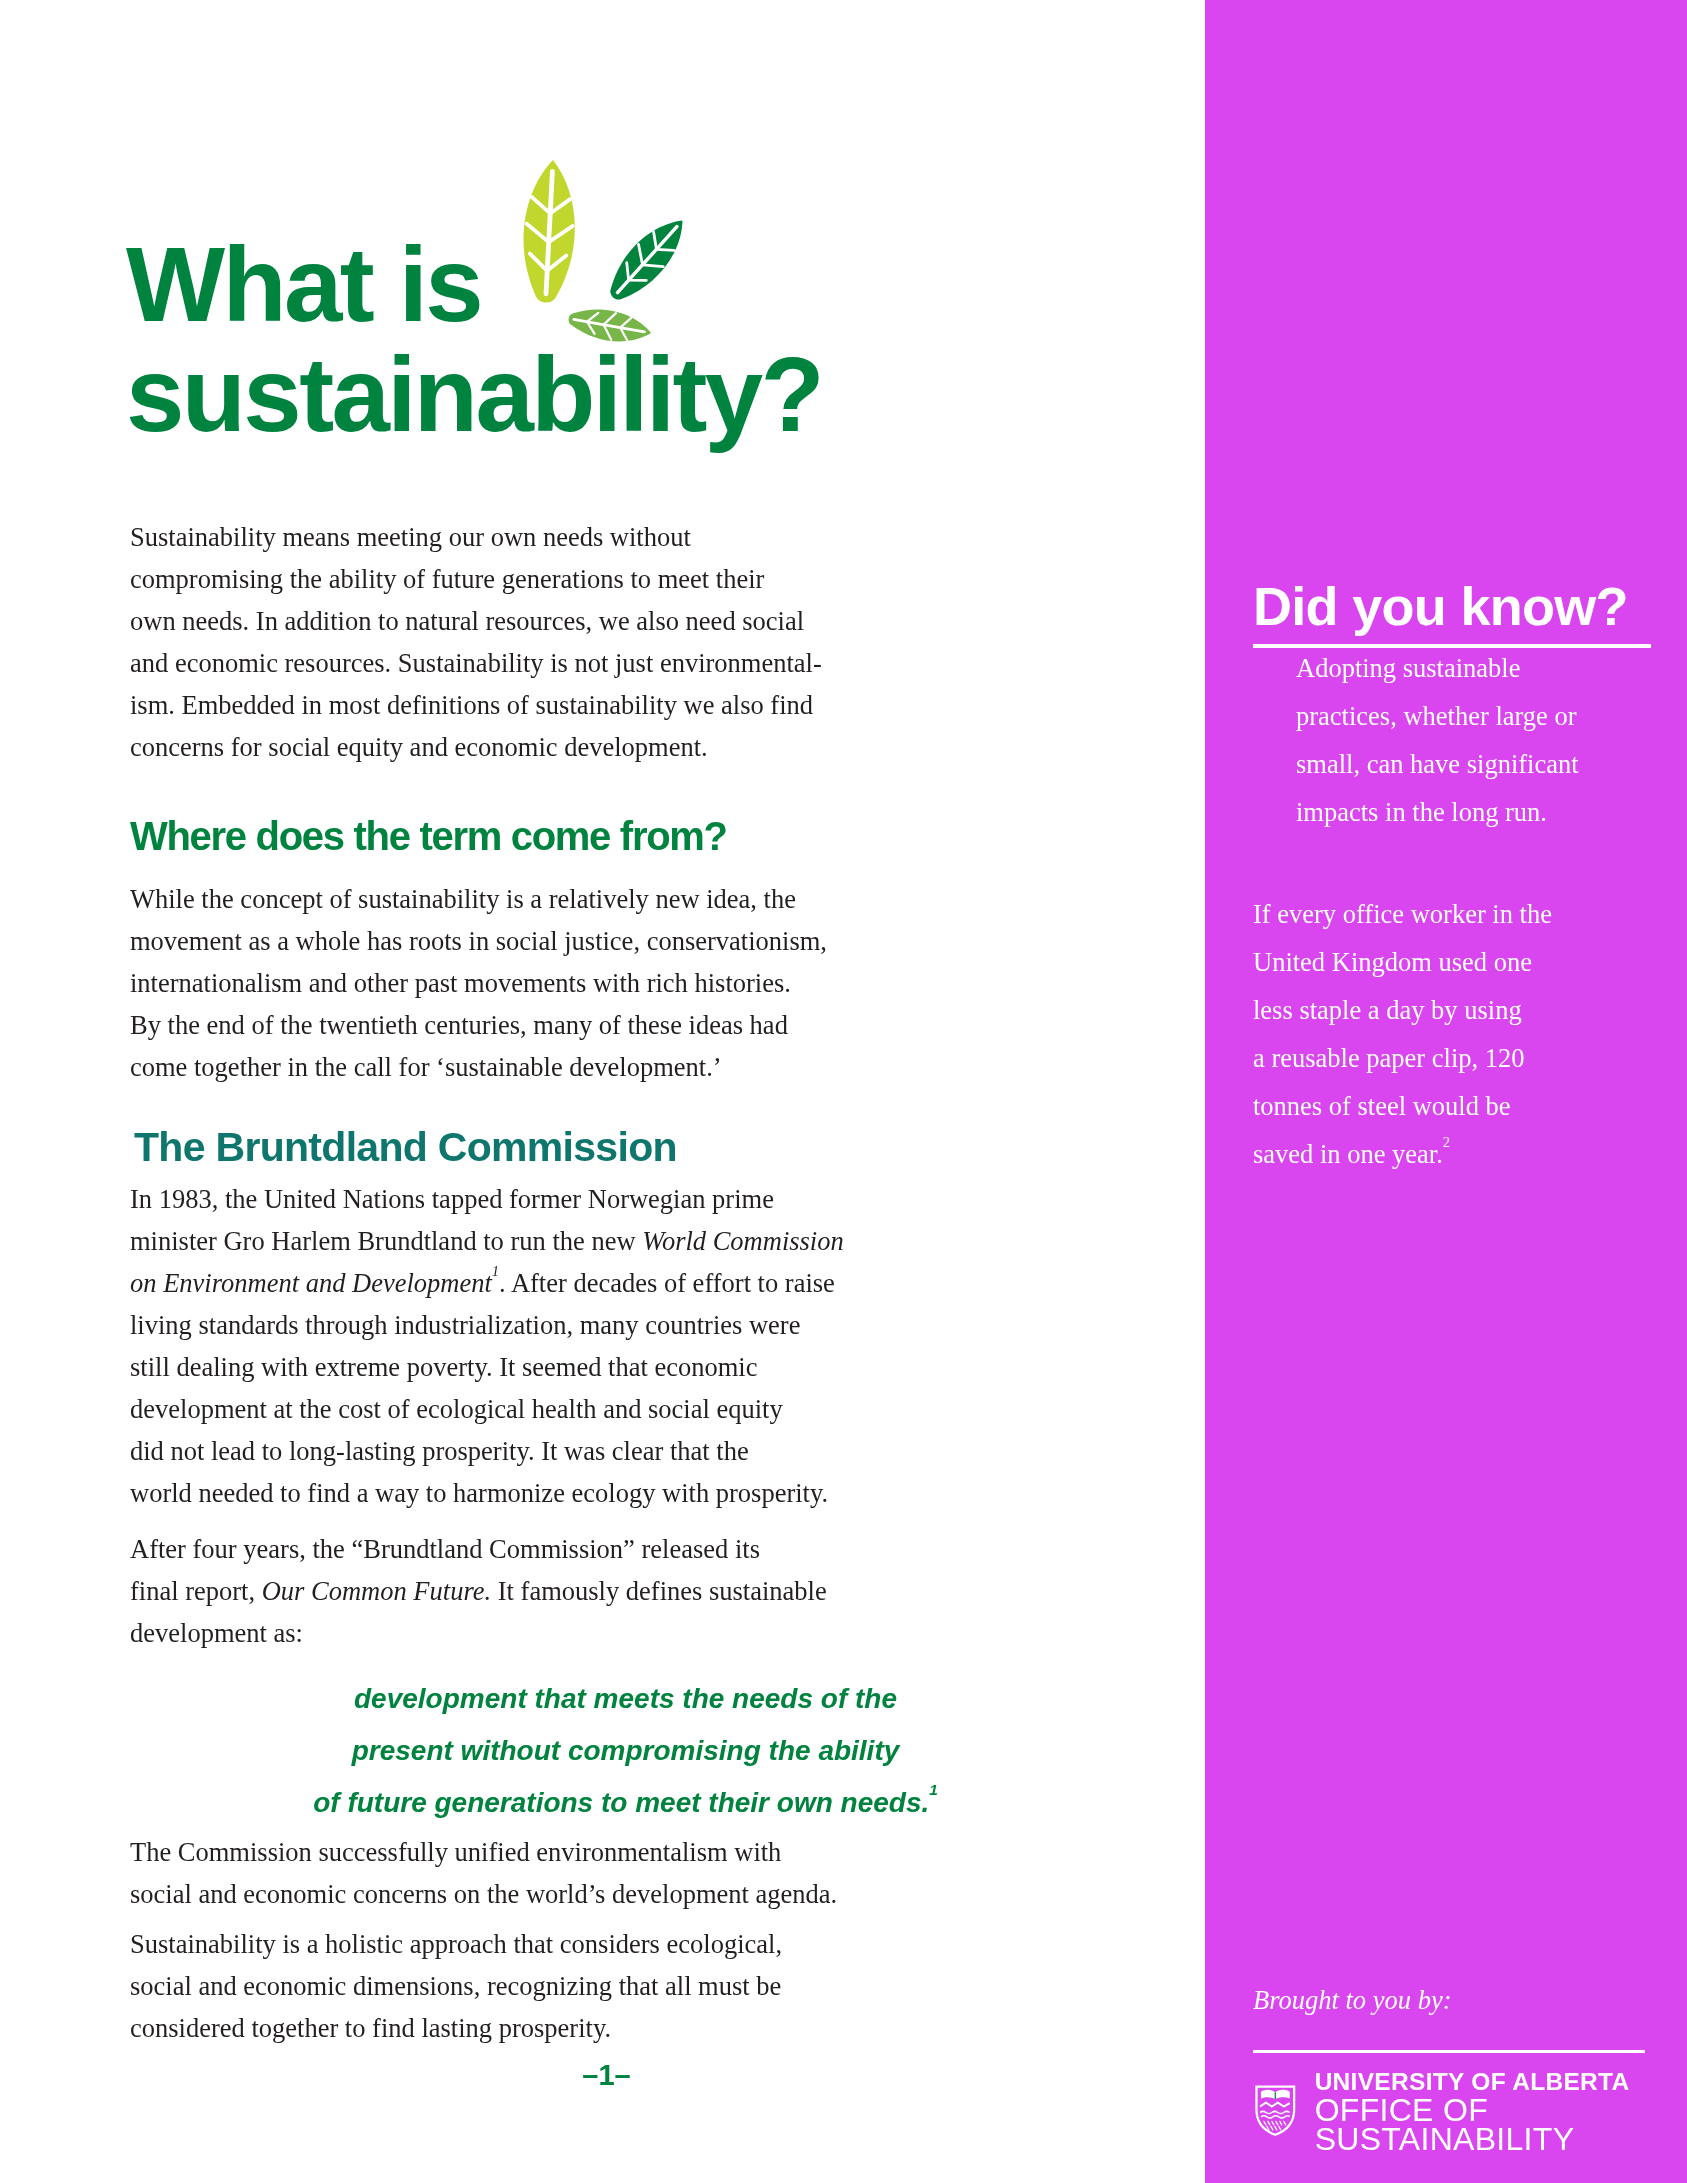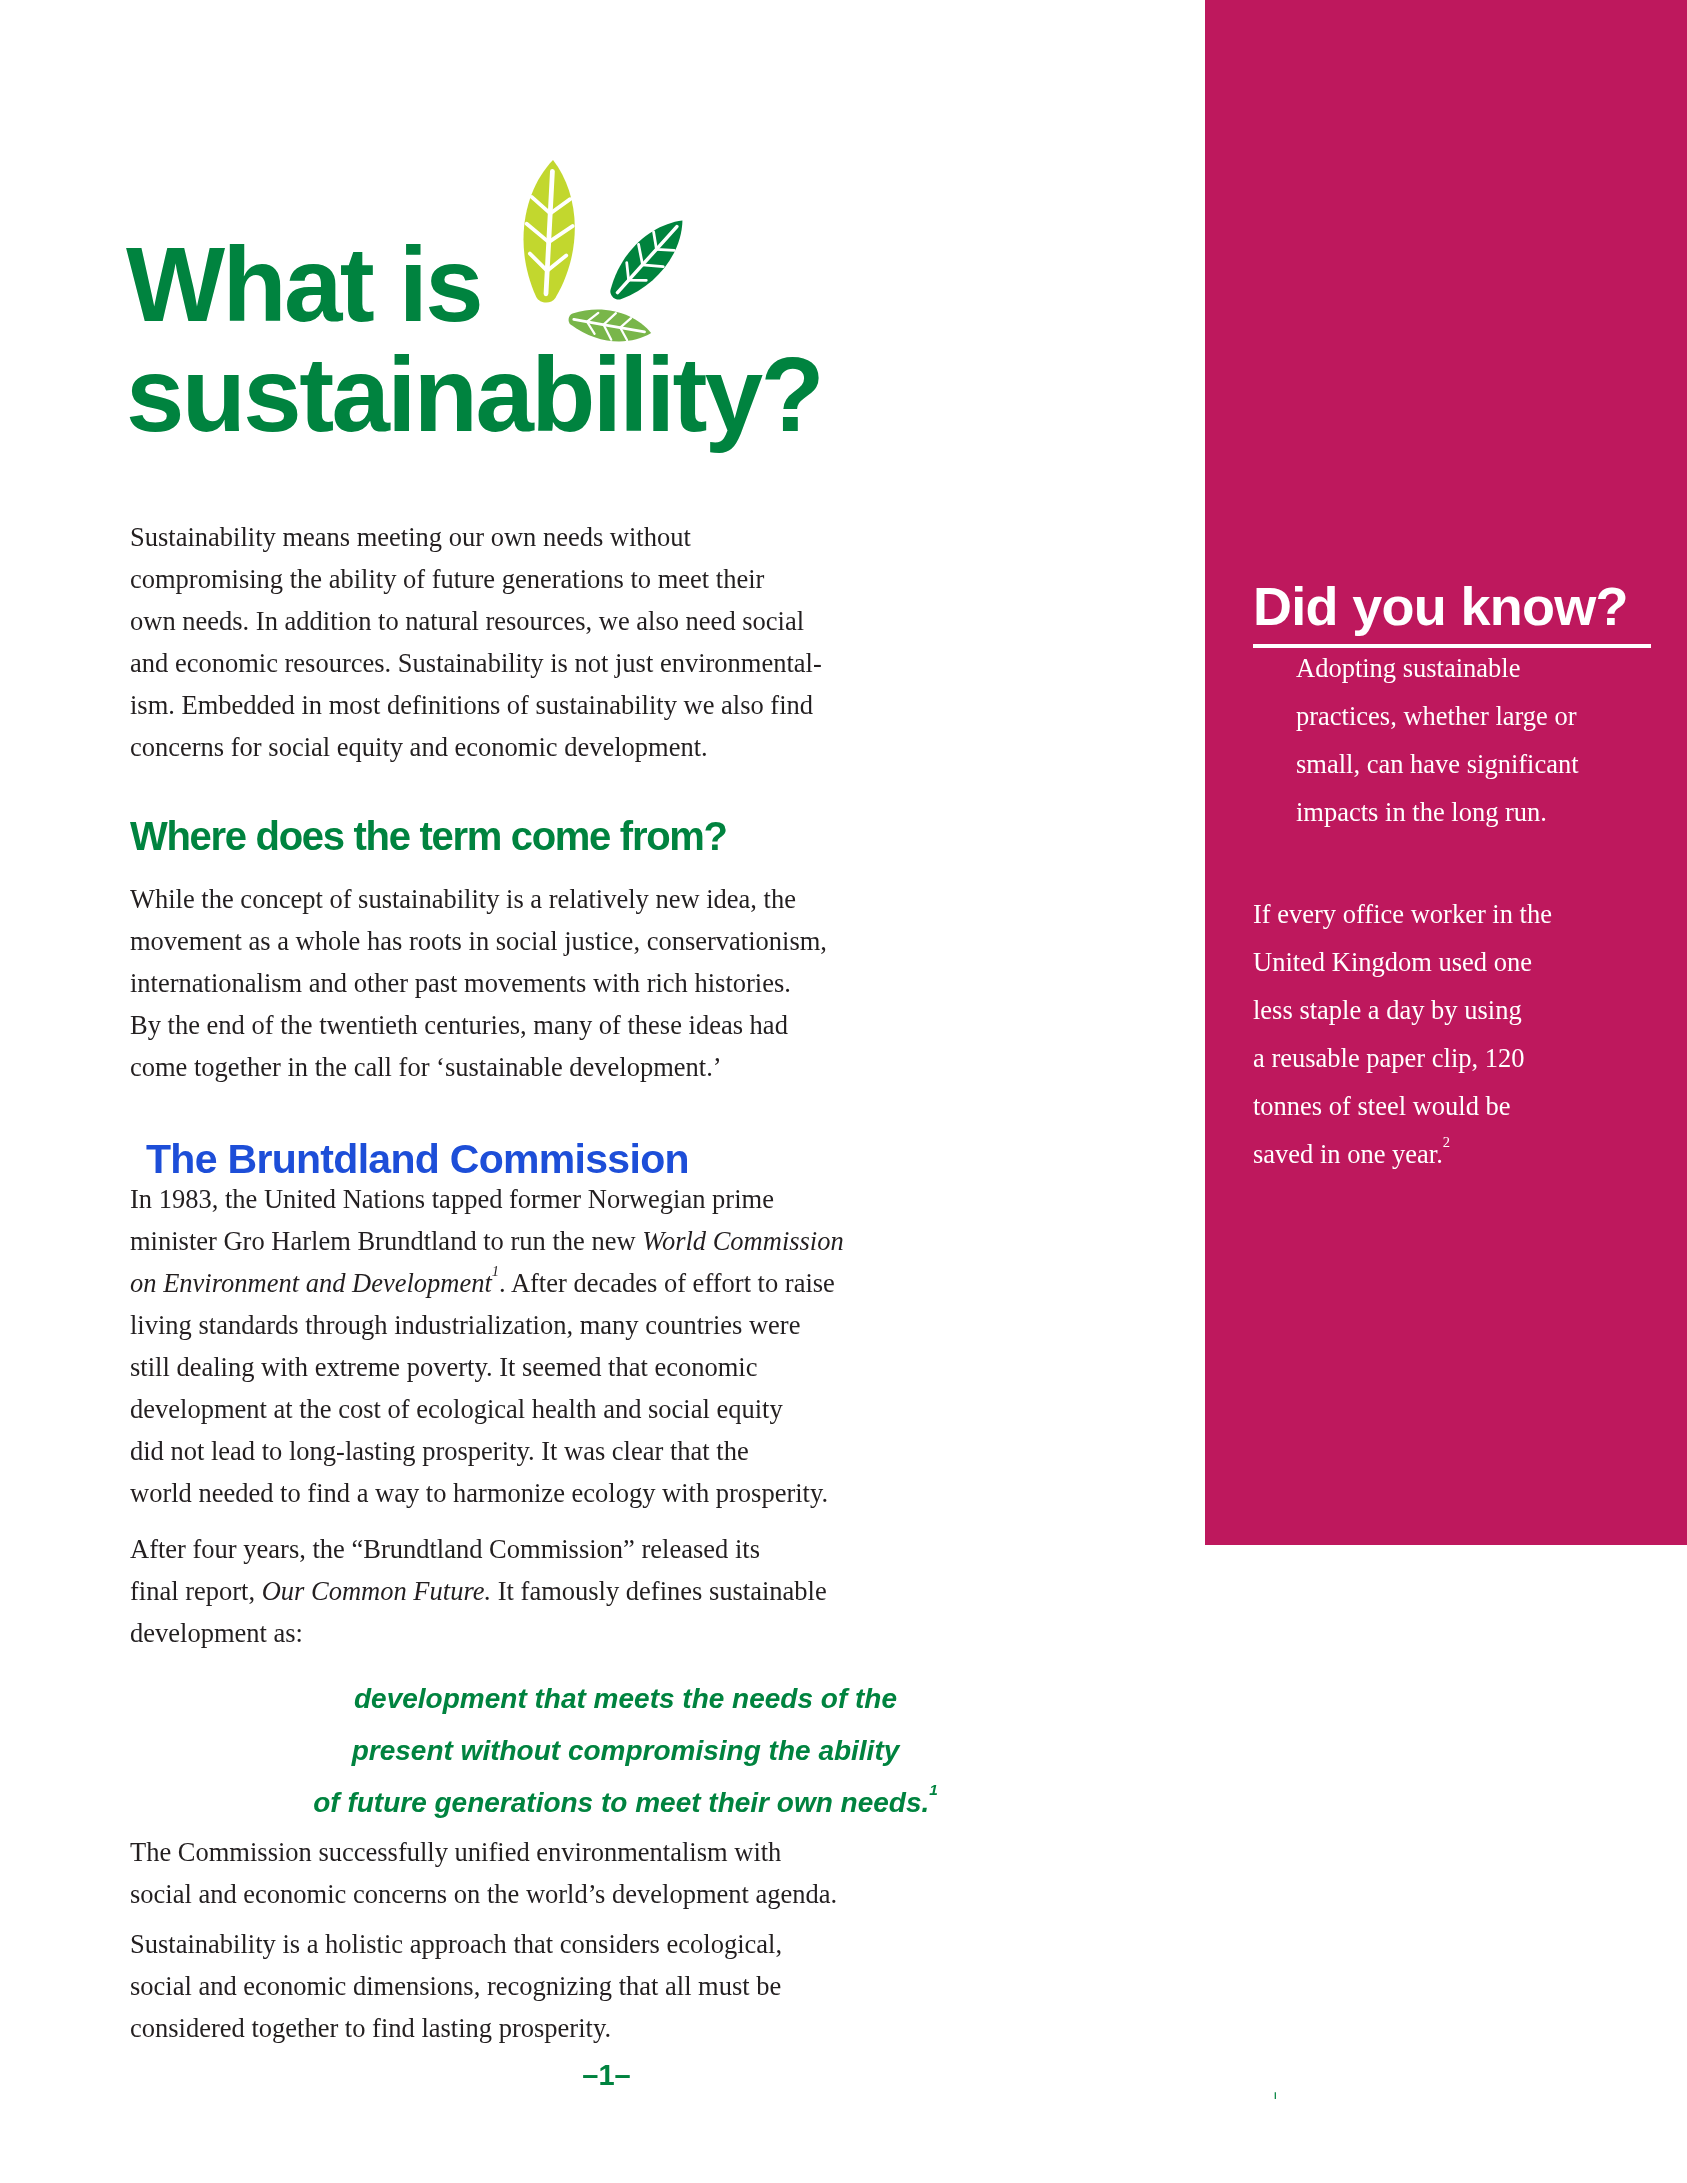--- a/index.html
+++ b/index.html
@@ -41,22 +41,22 @@
   }
   .h2{
     left:130px;top:810px;
     font-size:40px;line-height:53px;
     font-weight:bold;color:#00833F;
     letter-spacing:-1.3px;margin:0;
   }
   .h3{
     left:130px;top:1120px;
     font-size:41px;line-height:46px;
-    font-weight:bold;color:#1d4ed8;
-    letter-spacing:-0.7px;margin:16px;
+    font-weight:bold;color:#0f766e;
+    letter-spacing:-0.7px;margin:4px;
   }
   .p1{left:130px;top:516px;}
   .p2{left:130px;top:878px;}
   .p3{left:130px;top:1178px;}
   .p4{left:130px;top:1528px;}
   .p5{left:130px;top:1831px;}
   .p6{left:130px;top:1923px;}
 
   .quote{
     left:126px;top:1673px;width:999px;
@@ -69,22 +69,22 @@
   }
   .page-number{
     left:130px;top:2059px;width:953px;
     text-align:center;
     font-size:29px;font-weight:bold;
     color:#00833F;
   }
 
   
   .sidebar{
-    left:1205px;top:0;width:482px;height:1545px;
-    background:#be185d;
+    left:1205px;top:0;width:482px;height:2183px;
+    background:#d946ef;
     text-decoration:underline;
   }
   .side-heading{
     left:48px;top:576px;
     font-size:54px;line-height:60px;
     font-weight:bold;color:#ffffff;
     letter-spacing:-0.7px;margin:0;
   }
   .side-rule{background:#ffffff;height:4px;}
   .rule1{left:48px;top:644px;width:398px;}

